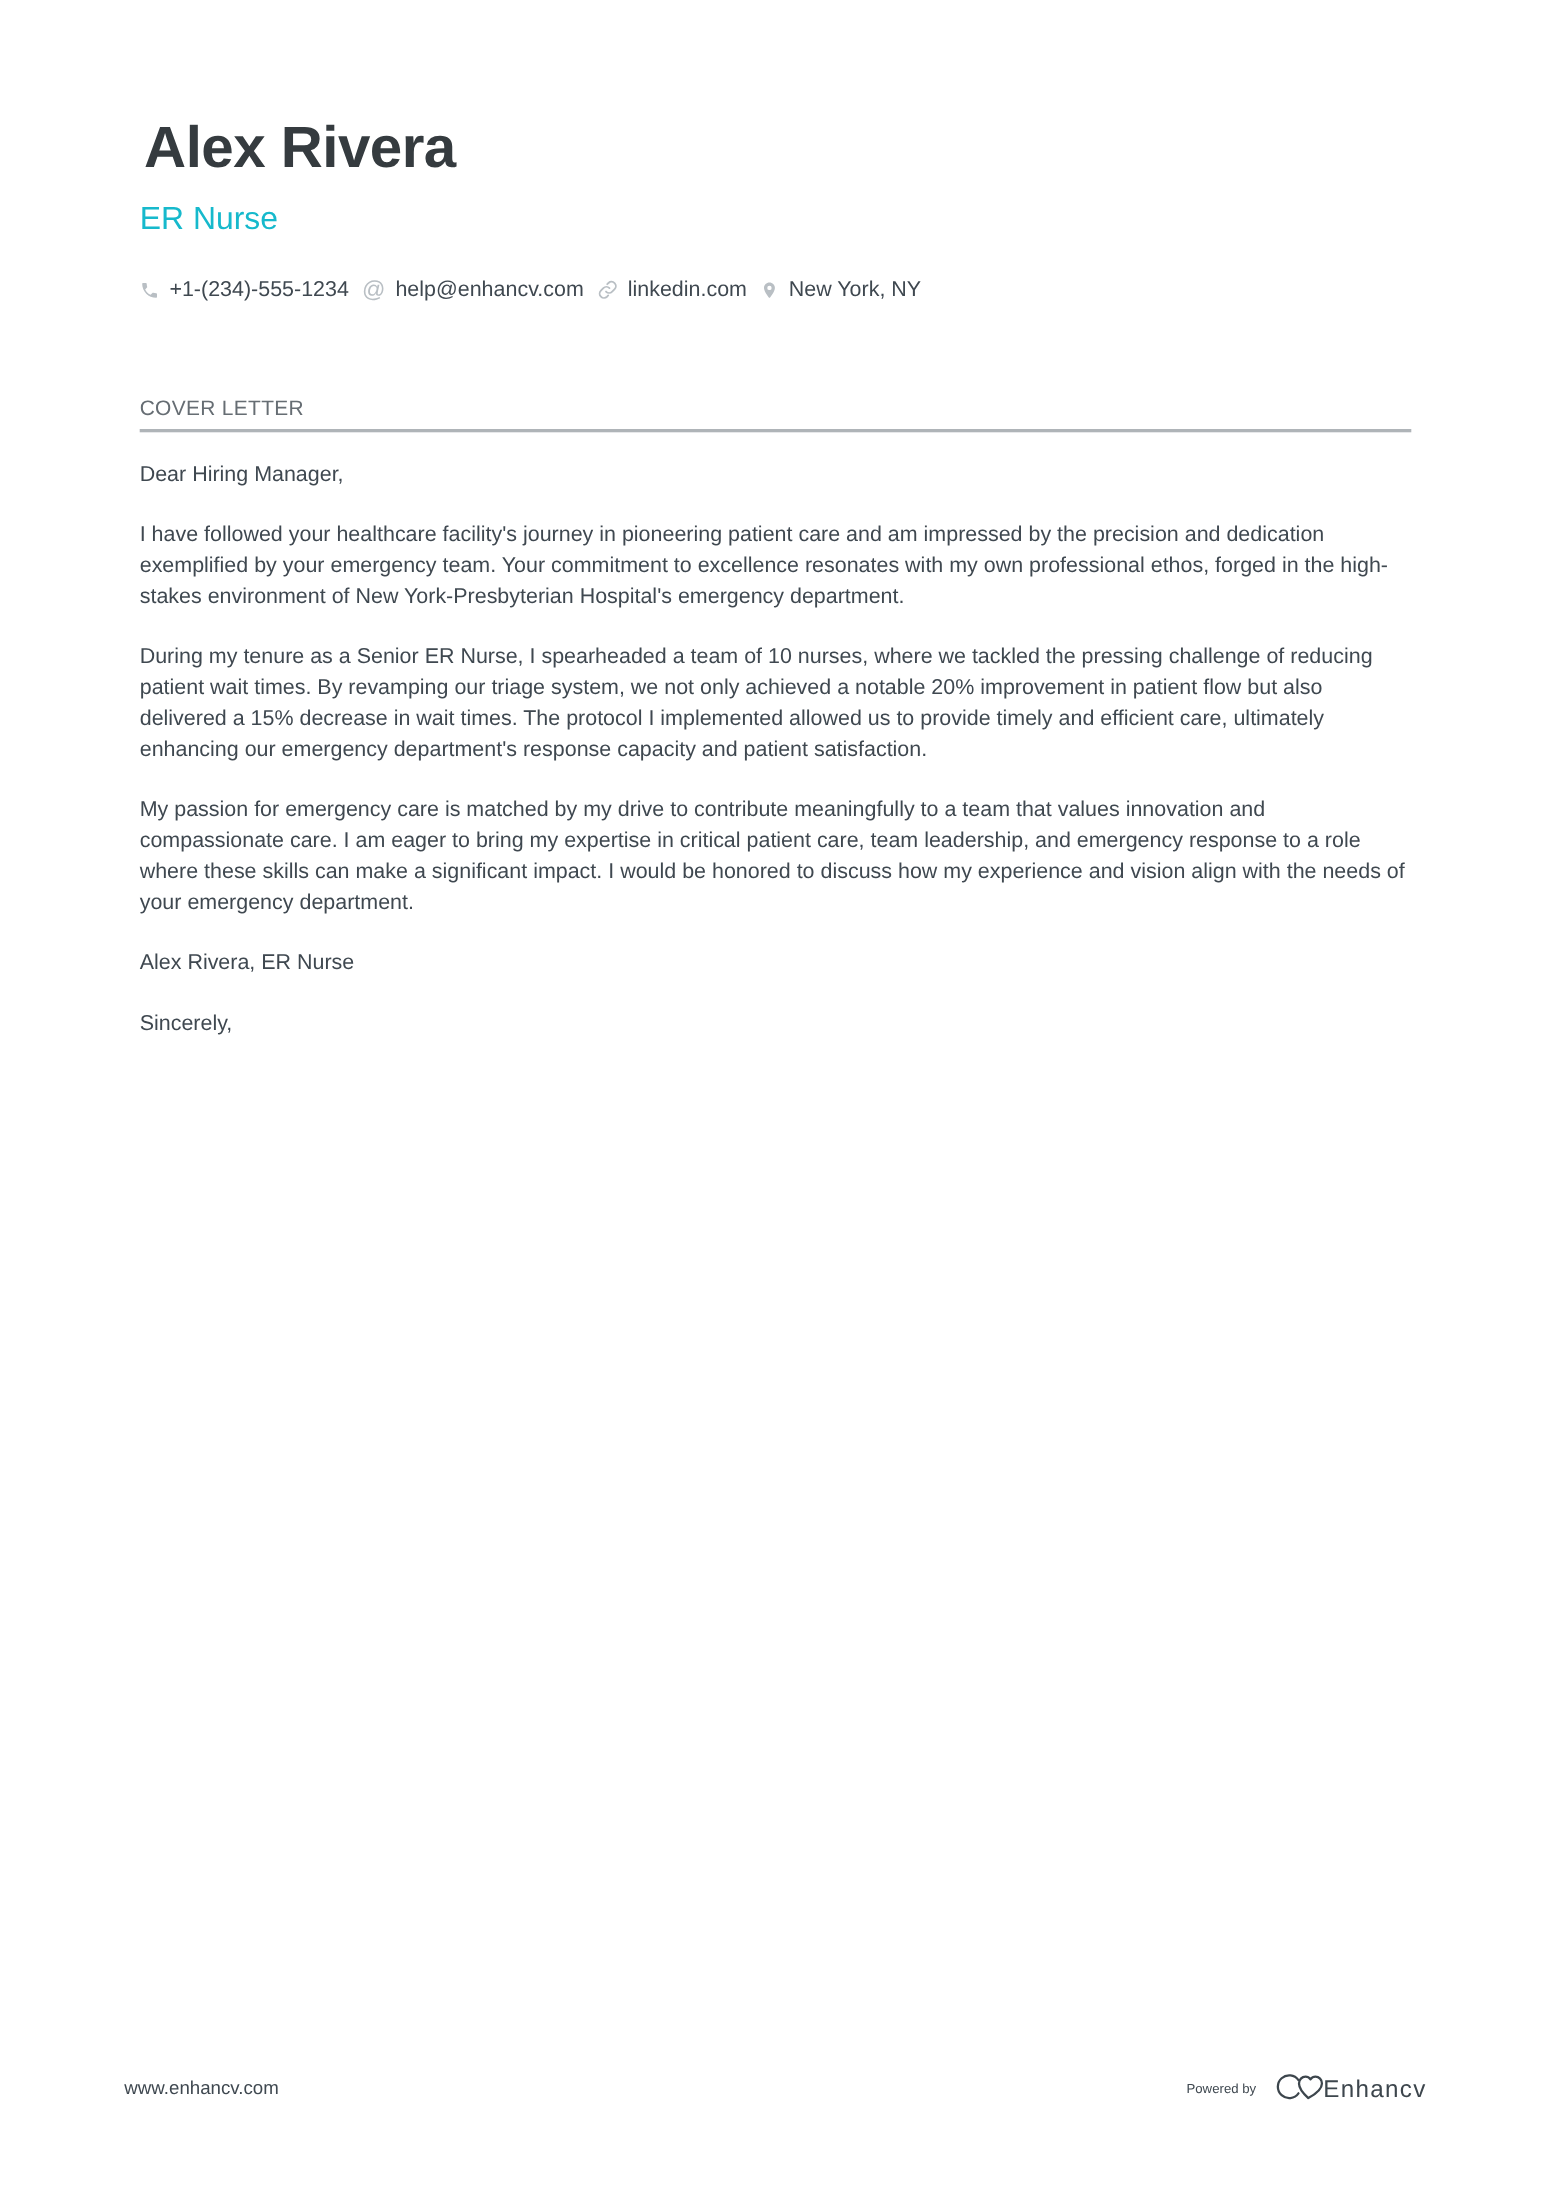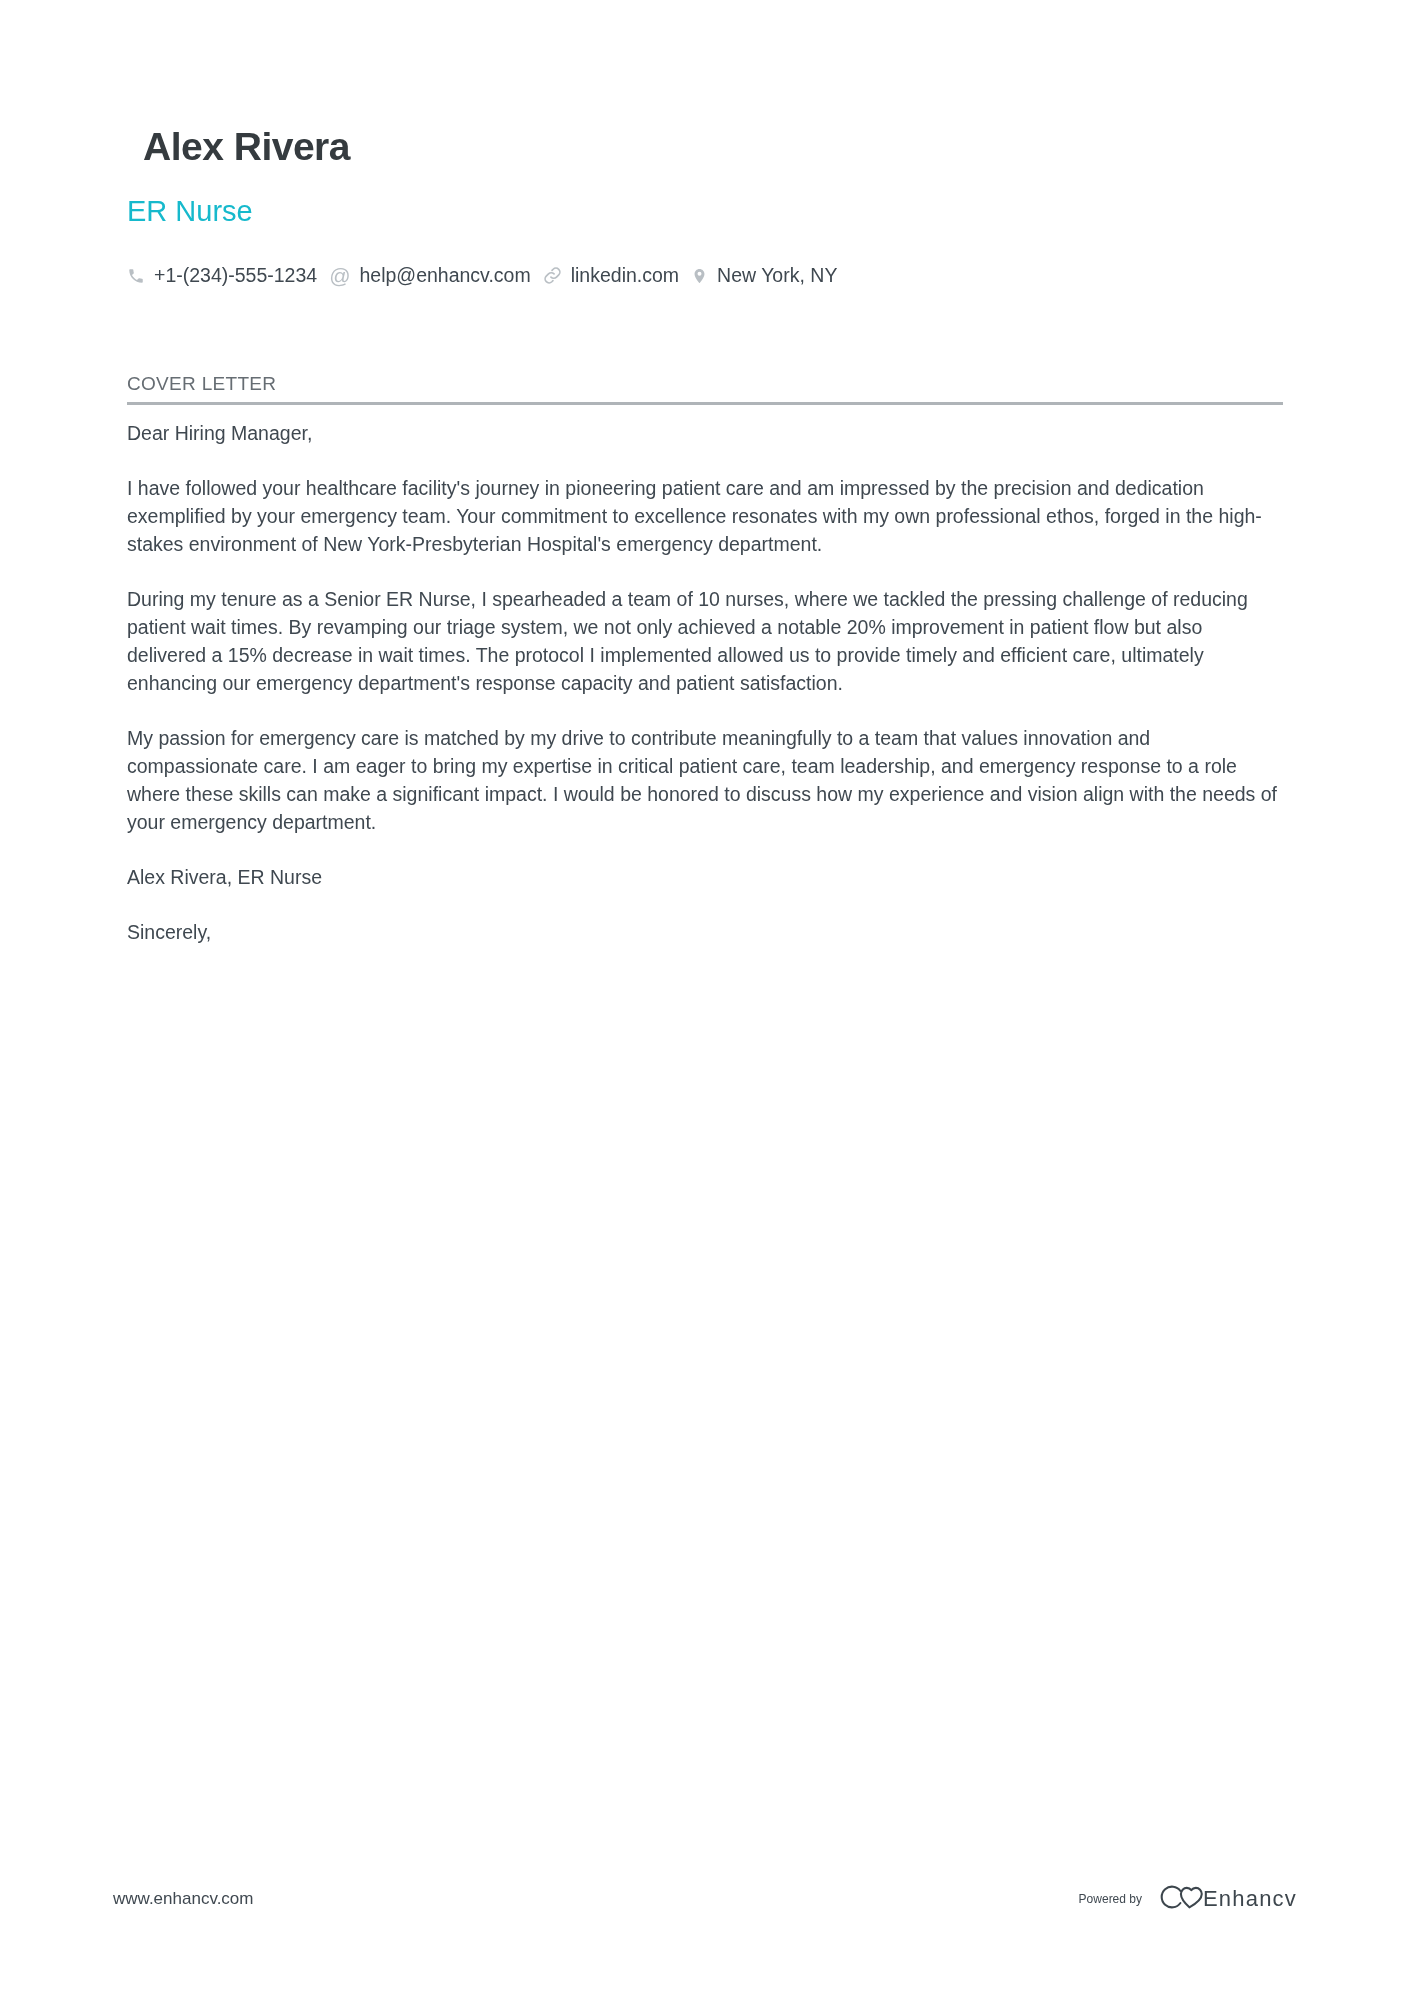--- a/index.html
+++ b/index.html
@@ -18,23 +18,23 @@
     width: 1410px;
     height: 1995px;
     background: #ffffff;
     font-family: "Liberation Sans", sans-serif;
     color: var(--body-text);
     overflow: hidden;
   }
   .content { padding: 0 127px; }
 
   .name-title {
-    margin: 16px;
+    margin: 4px;
     padding-top: 100px;
-    font-size: 39px;
+    font-size: 53px;
     line-height: 62px;
     font-weight: 700;
     letter-spacing: -0.5px;
     color: var(--title-text);
   }
   .job-title {
     margin-top: 16px;
     font-size: 29px;
     line-height: 34px;
     font-weight: 500;
@@ -67,21 +67,21 @@
     margin-top: 12px;
   }
   .section-divider {
     margin-top: 7px;
     height: 3px;
     background: var(--rule);
     border: none;
   }
 
   .letter-body {
-    margin-top: 14px;
+    margin-top: 24px;
     font-size: 19.5px;
     line-height: 28px;
     color: var(--body-text);
   }
   .letter-body p { margin: 0 0 27px 0; }
   .letter-body p:last-child { margin-bottom: 0; }
 
   .footer {
     position: absolute;
     left: 113px;

